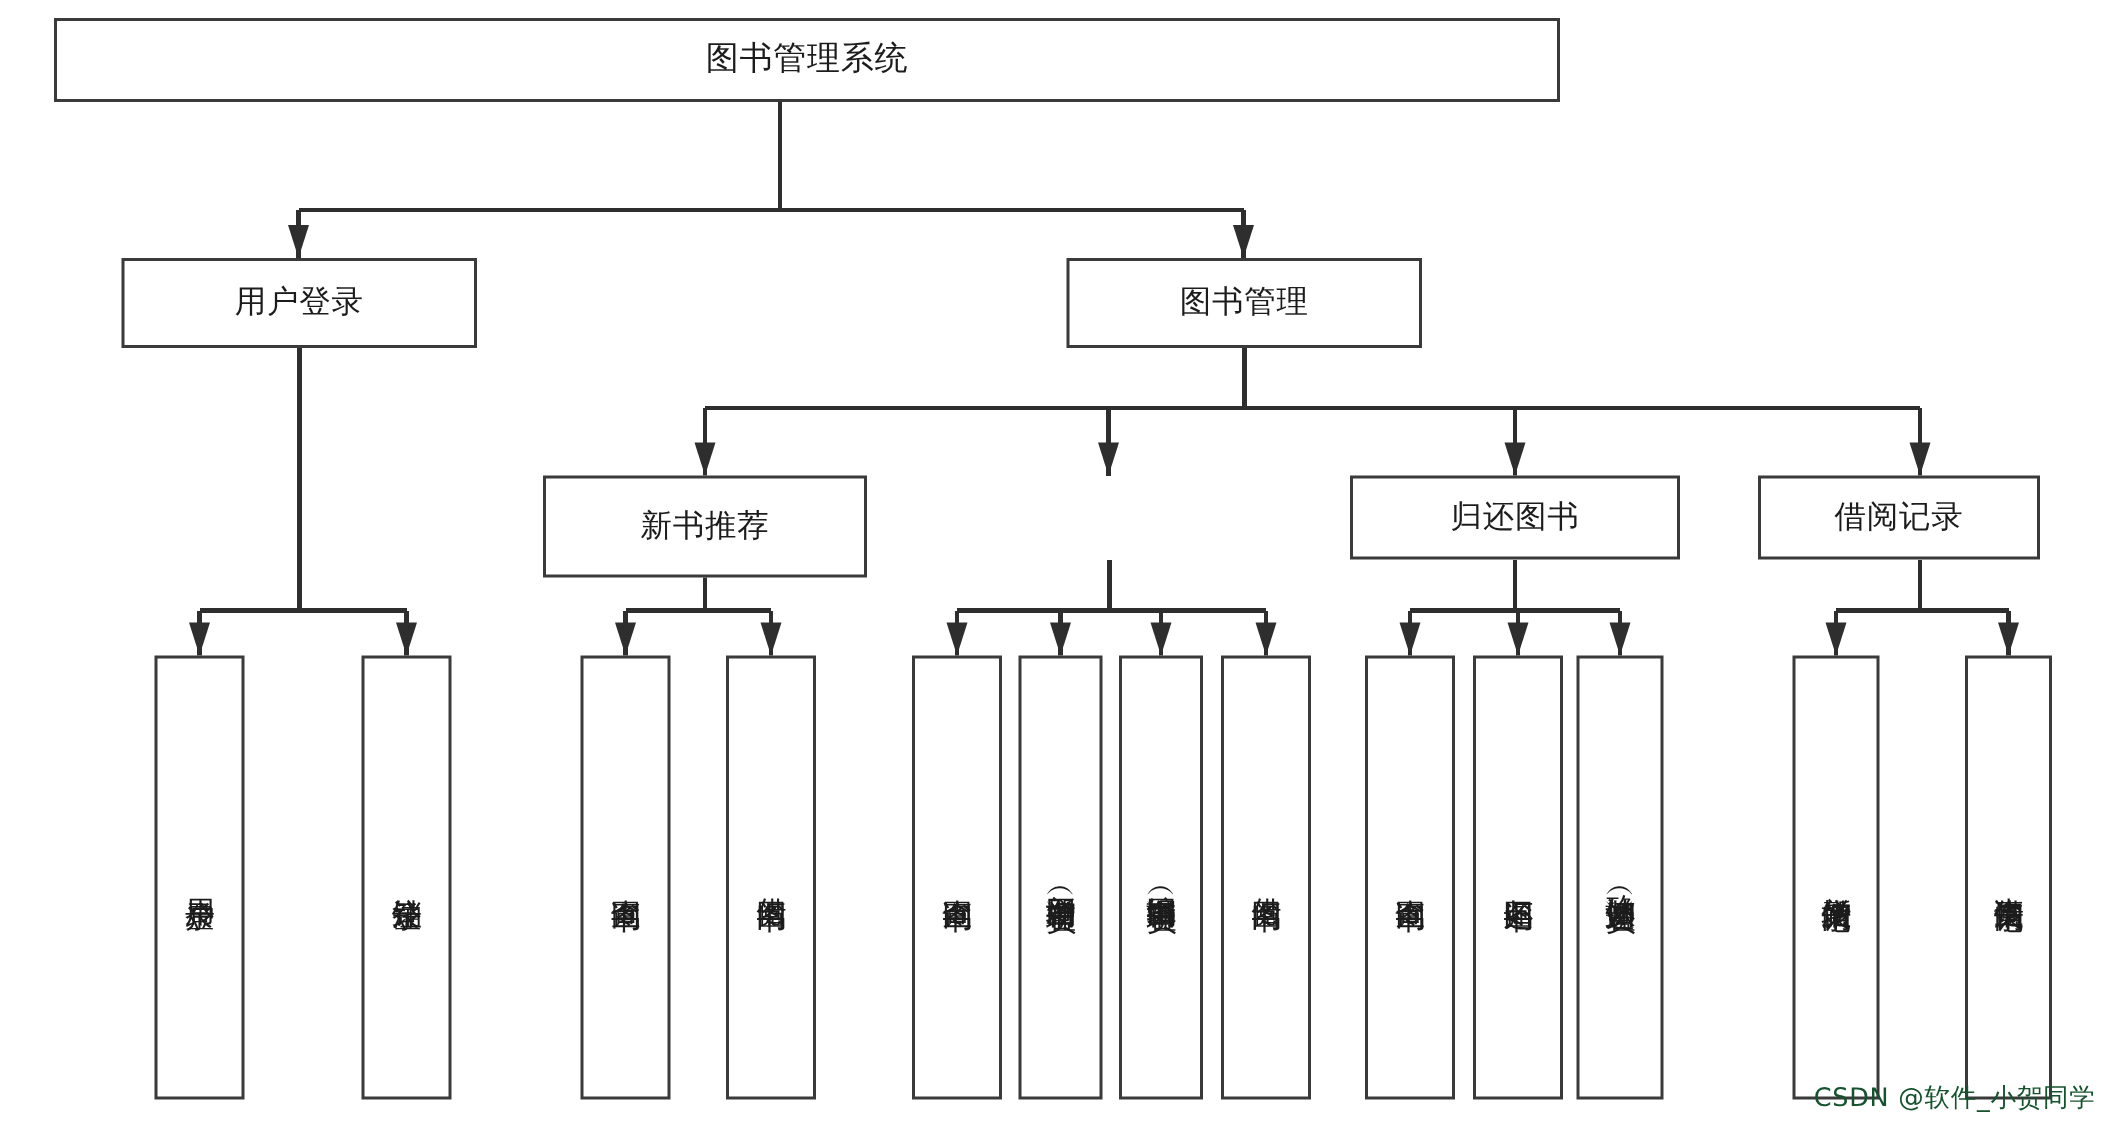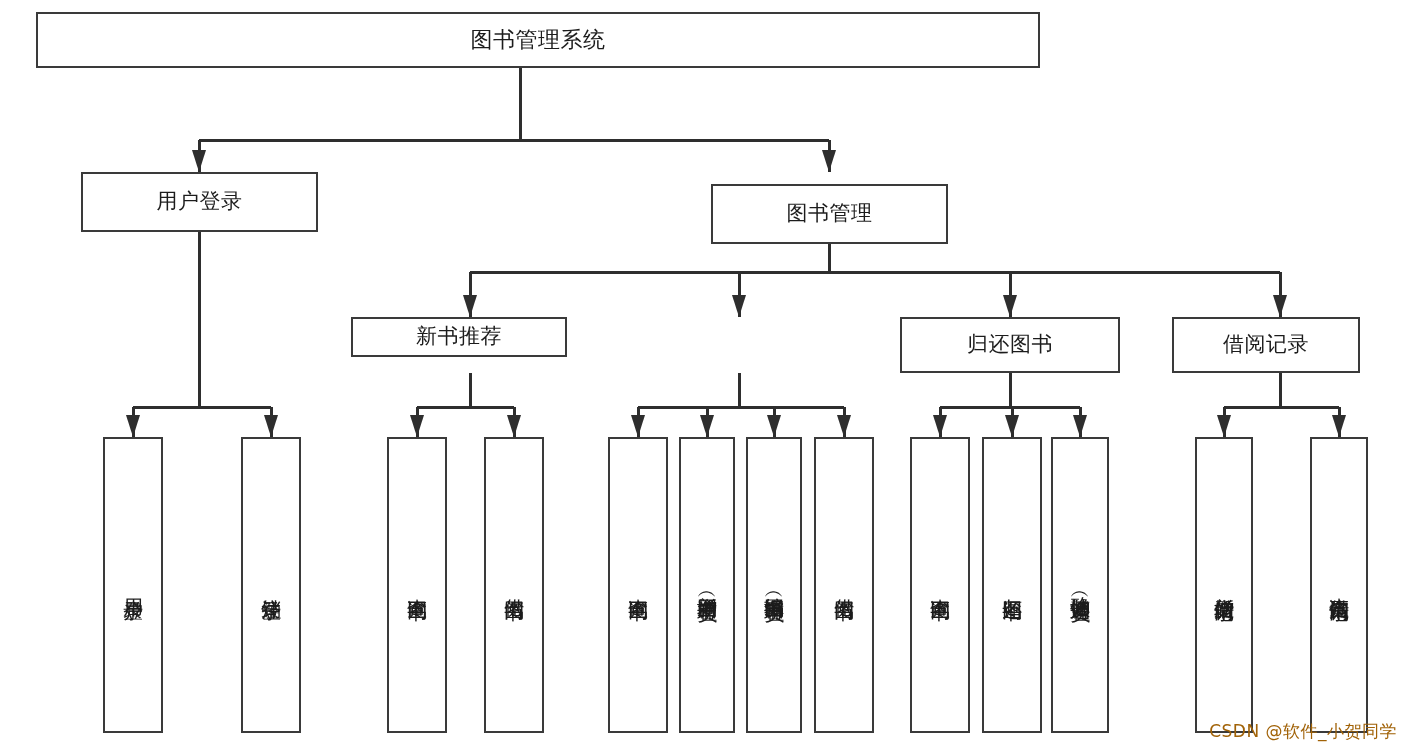--- a/index.html
+++ b/index.html
@@ -53,21 +53,21 @@
     letter-spacing: 1px;
     max-height: 280px;
   }
   .node.level-0 .node-label { font-size: 22px; }
   .node.level-1 .node-label { font-size: 21px; }
   .node.level-2 .node-label { font-size: 21px; }
   #watermark {
     position: absolute;
     right: 8px;
     bottom: 4px;
-    color: #a16207;
+    color: #14532d;
     font-size: 17px;
     letter-spacing: 0.5px;
     z-index: 5;
     white-space: nowrap;
   }
 </style>
 </head>
 <body>
 
 <div id="diagram-root">
@@ -127,25 +127,25 @@
       <polygon points="1332,415 1346,415 1339,437" fill="#2e2e2e"></polygon>
     </svg>
 
   <div class="node level-0" id="node-root" style="left: 36px; top: 12px; width: 1004px; height: 56px;">
     <span class="node-label">图书管理系统</span>
   </div>
 
   <div class="node level-1" id="node-l1-0" style="left: 81px; top: 172px; width: 237px; height: 60px;">
     <span class="node-label">用户登录</span>
   </div>
-  <div class="node level-1" id="node-l1-1" style="left: 711px; top: 172px; width: 237px; height: 60px; margin-top: 12px;">
+  <div class="node level-1" id="node-l1-1" style="left: 711px; top: 172px; width: 237px; height: 60px;">
     <span class="node-label">图书管理</span>
   </div>
 
-  <div class="node level-2" id="node-l2-0" style="left: 351px; top: 317px; width: 216px; height: 40px;">
+  <div class="node level-2" id="node-l2-0" style="left: 362px; top: 317px; width: 216px; height: 68px;">
     <span class="node-label">新书推荐</span>
   </div>
   <div class="node level-2" id="node-l2-2" style="left: 900px; top: 317px; width: 220px; height: 56px;">
     <span class="node-label">归还图书</span>
   </div>
   <div class="node level-2" id="node-l2-3" style="left: 1172px; top: 317px; width: 188px; height: 56px;">
     <span class="node-label">借阅记录</span>
   </div>
 
   <div class="node vertical level-3" id="node-leaf-0" style="left: 103px; top: 437px; width: 60px; height: 296px;">

